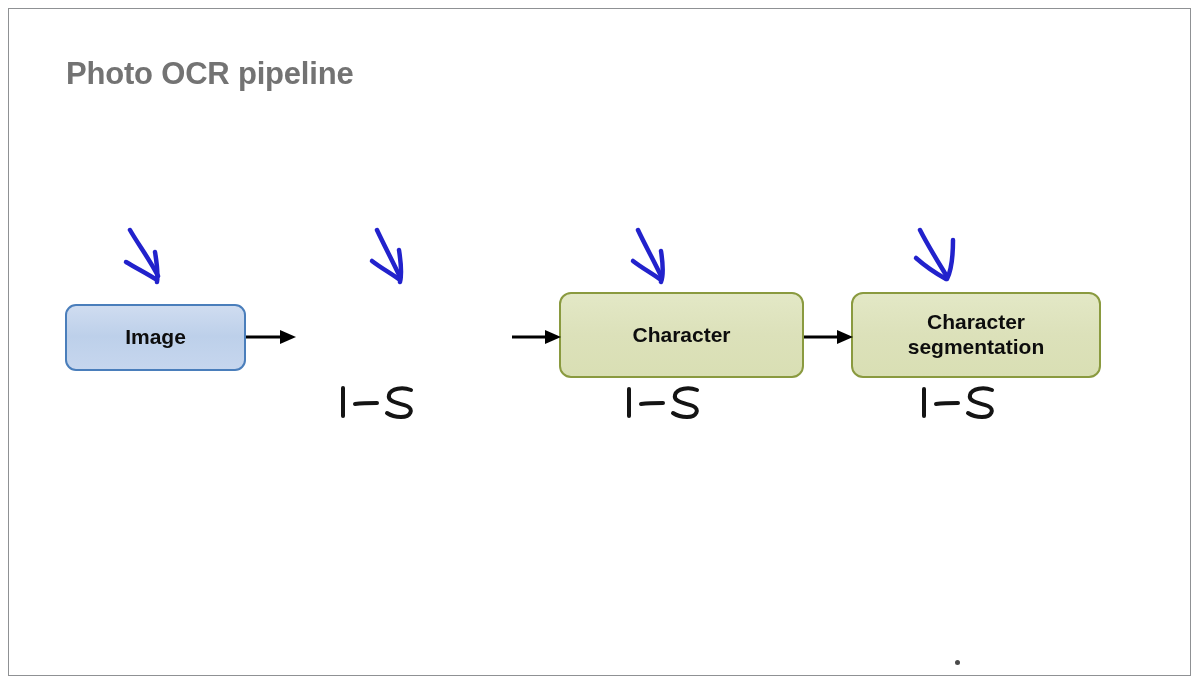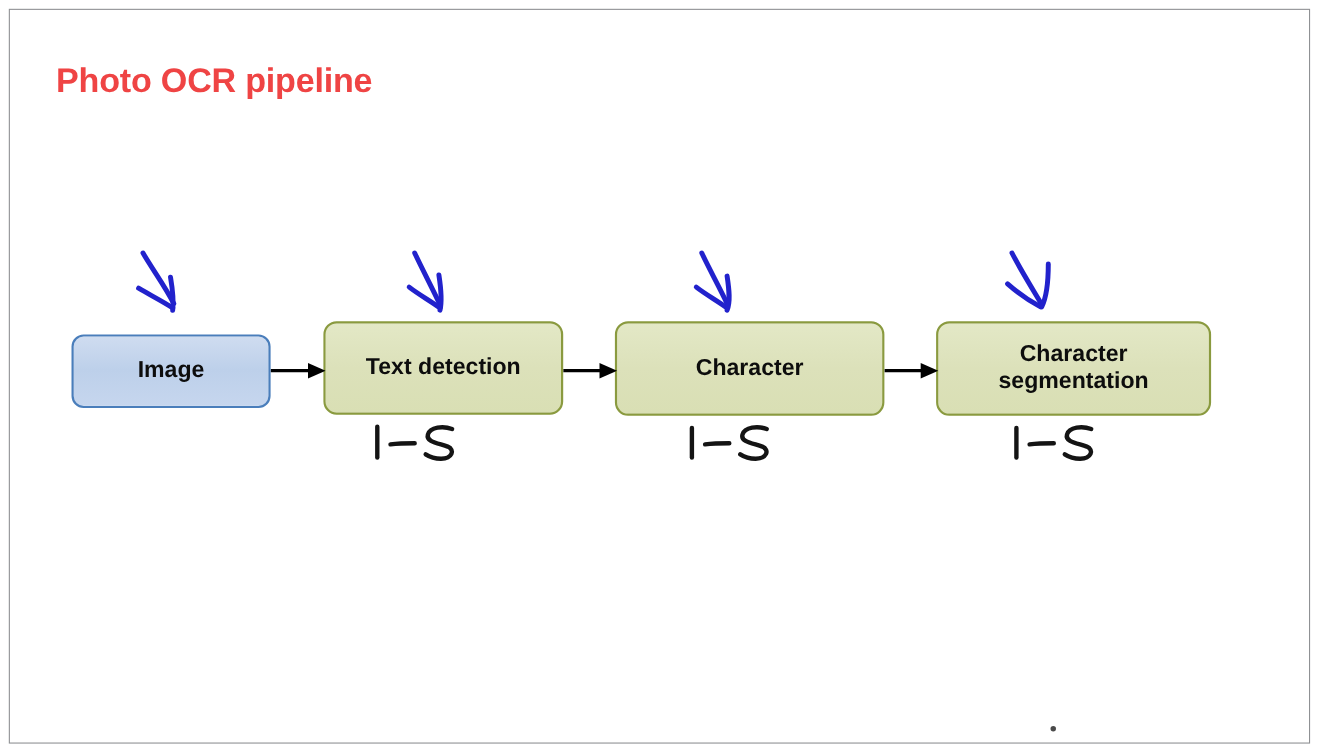--- a/index.html
+++ b/index.html
@@ -20,25 +20,25 @@
     left: 8px;
     top: 8px;
     width: 1183px;
     height: 668px;
     border: 1px solid #8f9194;
     box-sizing: border-box;
     background: #ffffff;
   }
   #title {
     position: absolute;
-    left: 51px;
+    left: 66px;
     top: 56px;
     font-size: 31px;
     font-weight: bold;
-    color: #ef4444;
+    color: #737373;
     letter-spacing: -0.2px;
     white-space: nowrap;
   }
 
   
   .node {
     position: absolute;
     box-sizing: border-box;
     display: flex;
     align-items: center;
@@ -135,23 +135,20 @@
 
 <div id="slide">
   <div id="frame"></div>
 
   <div id="title"><span>Photo OCR pipeline</span></div>
 
   <div class="node node-image">
     <span class="label">Image</span>
   </div>
 
-  <div class="node node-green node-text-detection">
-    <span class="label">Text detection</span>
-  </div>
 
   <div class="node node-green node-char-seg">
     <span>
       <span class="label">Character</span>
     </span>
   </div>
 
   <div class="node node-green node-char-rec">
     <span>
       <span class="label">Character</span>

